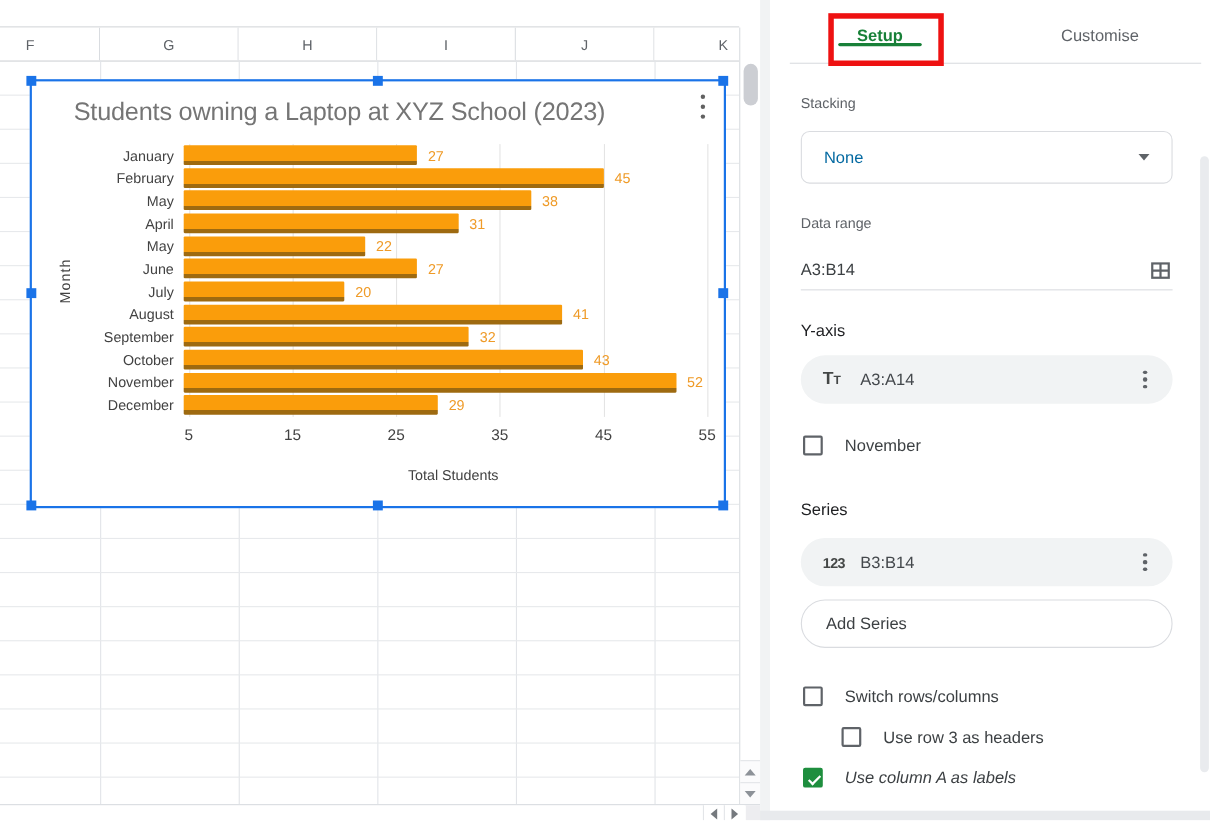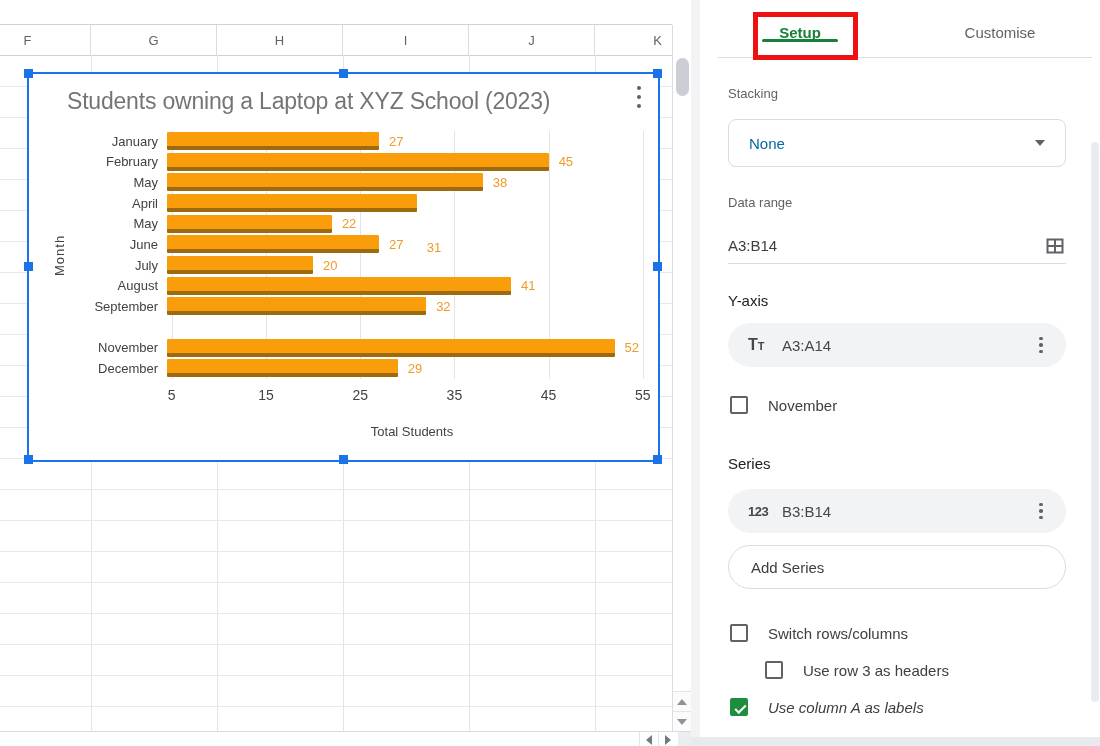--- a/index.html
+++ b/index.html
@@ -165,21 +165,21 @@
             <div class="bar-val" style="left: calc(77.8846% + 10px); color: rgb(239, 155, 40);">45</div>
           </div>
           <div class="bar-row" style="top: 41.3333px; height: 20.6667px;">
             <div class="m-label">May</div>
             <div class="bar" style="width: 64.4231%; background: linear-gradient(rgb(250, 157, 11) 0px, rgb(250, 157, 11) 78%, rgb(158, 106, 16) 78%, rgb(158, 106, 16) 100%);"></div>
             <div class="bar-val" style="left: calc(64.4231% + 10px); color: rgb(239, 155, 40);">38</div>
           </div>
           <div class="bar-row" style="top: 62px; height: 20.6667px;">
             <div class="m-label">April</div>
             <div class="bar" style="width: 50.9615%; background: linear-gradient(rgb(250, 157, 11) 0px, rgb(250, 157, 11) 78%, rgb(158, 106, 16) 78%, rgb(158, 106, 16) 100%);"></div>
-            <div class="bar-val" style="left: calc(50.9615% + 10px); color: rgb(239, 155, 40); margin-top: 44px;">31</div>
+            <div class="bar-val" style="left: calc(50.9615% + 10px); color: rgb(239, 155, 40);">31</div>
           </div>
           <div class="bar-row" style="top: 82.6667px; height: 20.6667px;">
             <div class="m-label">May</div>
             <div class="bar" style="width: 33.6538%; background: linear-gradient(rgb(250, 157, 11) 0px, rgb(250, 157, 11) 78%, rgb(158, 106, 16) 78%, rgb(158, 106, 16) 100%);"></div>
             <div class="bar-val" style="left: calc(33.6538% + 10px); color: rgb(239, 155, 40);">22</div>
           </div>
           <div class="bar-row" style="top: 103.333px; height: 20.6667px;">
             <div class="m-label">June</div>
             <div class="bar" style="width: 43.2692%; background: linear-gradient(rgb(250, 157, 11) 0px, rgb(250, 157, 11) 78%, rgb(158, 106, 16) 78%, rgb(158, 106, 16) 100%);"></div>
             <div class="bar-val" style="left: calc(43.2692% + 10px); color: rgb(239, 155, 40);">27</div>
@@ -191,20 +191,25 @@
           </div>
           <div class="bar-row" style="top: 144.667px; height: 20.6667px;">
             <div class="m-label">August</div>
             <div class="bar" style="width: 70.1923%; background: linear-gradient(rgb(250, 157, 11) 0px, rgb(250, 157, 11) 78%, rgb(158, 106, 16) 78%, rgb(158, 106, 16) 100%);"></div>
             <div class="bar-val" style="left: calc(70.1923% + 10px); color: rgb(239, 155, 40);">41</div>
           </div>
           <div class="bar-row" style="top: 165.333px; height: 20.6667px;">
             <div class="m-label">September</div>
             <div class="bar" style="width: 52.8846%; background: linear-gradient(rgb(250, 157, 11) 0px, rgb(250, 157, 11) 78%, rgb(158, 106, 16) 78%, rgb(158, 106, 16) 100%);"></div>
             <div class="bar-val" style="left: calc(52.8846% + 10px); color: rgb(239, 155, 40);">32</div>
+          </div>
+          <div class="bar-row" style="top: 186px; height: 20.6667px;">
+            <div class="m-label">October</div>
+            <div class="bar" style="width: 74.0385%; background: linear-gradient(rgb(250, 157, 11) 0px, rgb(250, 157, 11) 78%, rgb(158, 106, 16) 78%, rgb(158, 106, 16) 100%);"></div>
+            <div class="bar-val" style="left: calc(74.0385% + 10px); color: rgb(239, 155, 40);">43</div>
           </div>
           <div class="bar-row" style="top: 206.667px; height: 20.6667px;">
             <div class="m-label">November</div>
             <div class="bar" style="width: 91.3462%; background: linear-gradient(rgb(250, 157, 11) 0px, rgb(250, 157, 11) 78%, rgb(158, 106, 16) 78%, rgb(158, 106, 16) 100%);"></div>
             <div class="bar-val" style="left: calc(91.3462% + 10px); color: rgb(239, 155, 40);">52</div>
           </div>
           <div class="bar-row" style="top: 227.333px; height: 20.6667px;">
             <div class="m-label">December</div>
             <div class="bar" style="width: 47.1154%; background: linear-gradient(rgb(250, 157, 11) 0px, rgb(250, 157, 11) 78%, rgb(158, 106, 16) 78%, rgb(158, 106, 16) 100%);"></div>
             <div class="bar-val" style="left: calc(47.1154% + 10px); color: rgb(239, 155, 40);">29</div>

